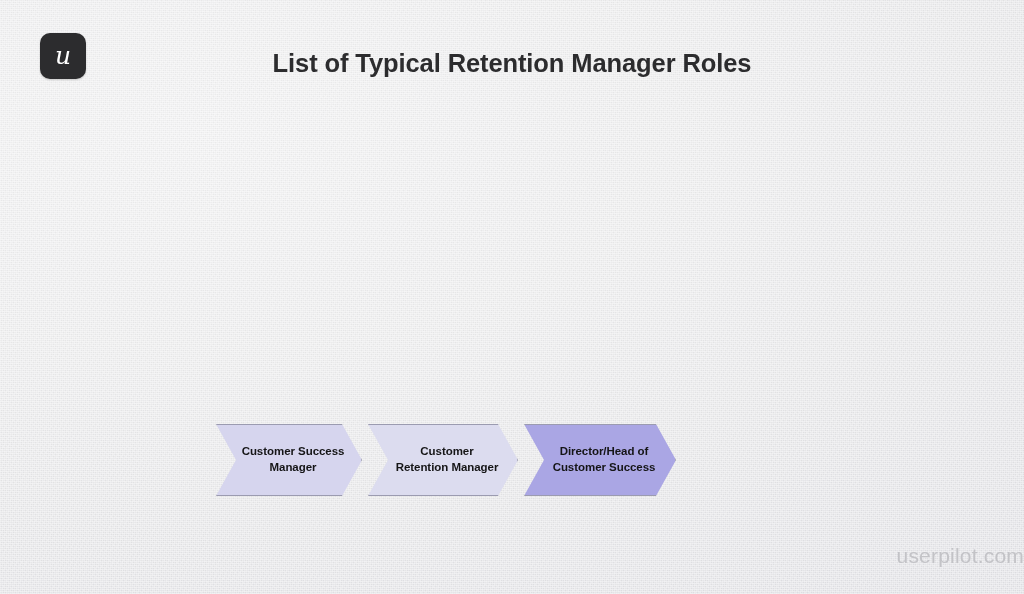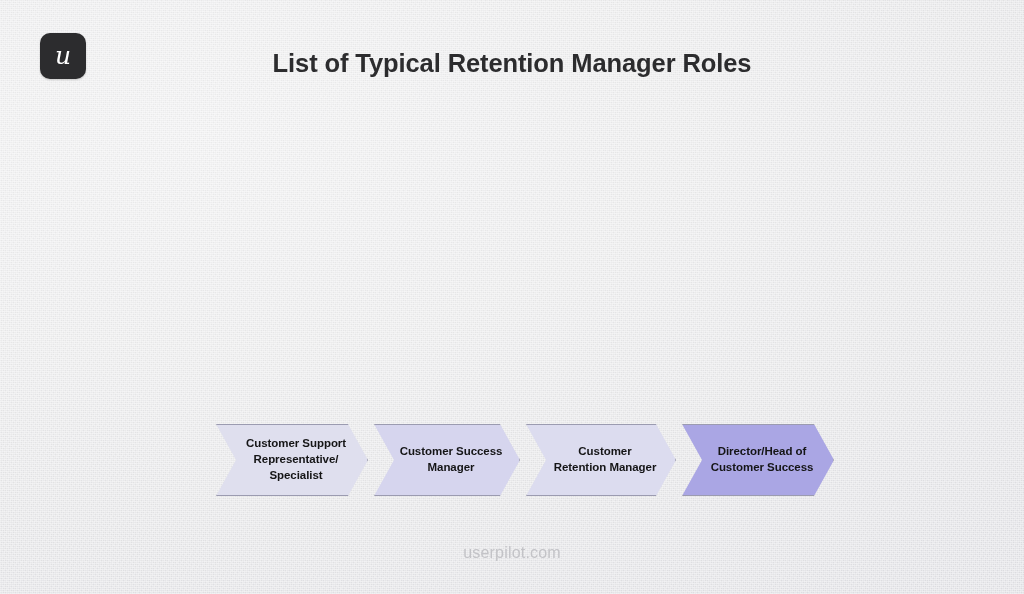--- a/index.html
+++ b/index.html
@@ -148,46 +148,41 @@
   .chev.s2 { background: #d6d5ee; }
   .chev.s3 { background: #dcdcef; }
   .chev.s4 { background: #aaa6e4; }
 
   
   #footer {
     position: absolute;
     left: 0;
     right: 0;
     top: 544px;
-    text-align: center;
-    font-size: 16px;
+    text-align: right;
+    font-size: 21px;
     color: #c3c3c7;
     letter-spacing: .2px;
   }
 </style>
 </head>
 <body>
 
 <div id="slide">
 
   <div id="grain"></div>
 
   <div id="logo">
     <span class="glyph">u</span>
   </div>
 
   <div id="title">List of Typical Retention Manager Roles</div>
 
 
   <div id="process">
-    <div class="chev w1 s1">
-      <span class="ctext">Customer Support
-Representative/
-Specialist</span>
-    </div>
     <div class="chev w2 s2">
       <span class="ctext">Customer Success
 Manager</span>
     </div>
     <div class="chev w3 s3">
       <span class="ctext">Customer
 Retention Manager</span>
     </div>
     <div class="chev w4 s4">
       <span class="ctext">Director/Head of

